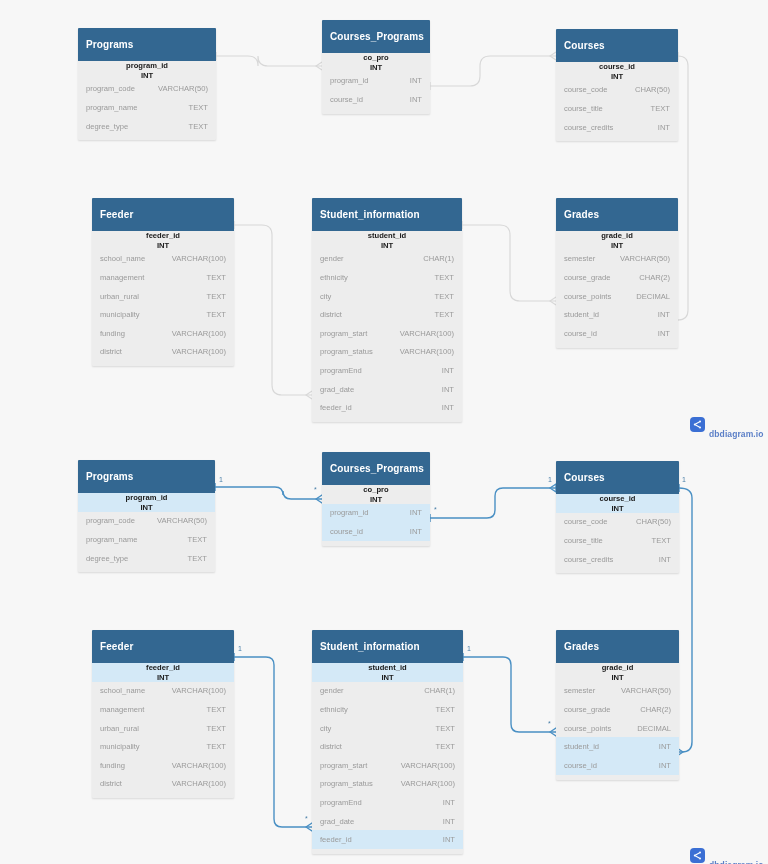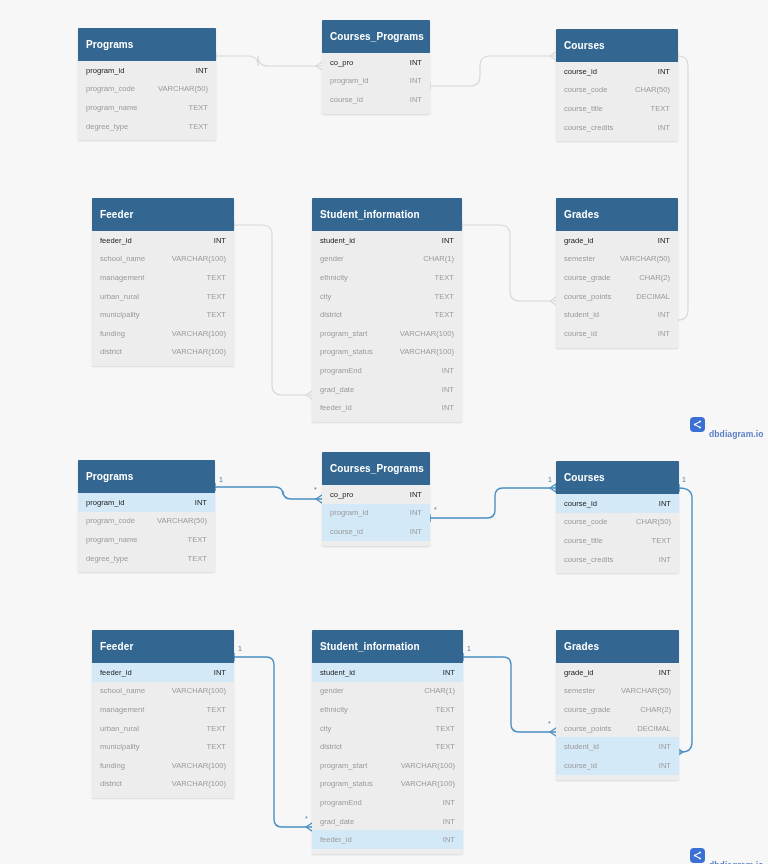--- a/index.html
+++ b/index.html
@@ -42,21 +42,21 @@
     justify-content:space-between;
     align-items:center;
     height:18.6px;
     padding:0 8px;
     font-size:7.6px;
     color:#9a9a9a;
     white-space:nowrap;
   }
   .row .fname{text-align:left;}
   .row .ftype{text-align:right;}
-  .row.pk{color:#1a1a1a;font-weight:normal;}
+  .row.pk{color:#1a1a1a;font-weight:bold;flex-direction:column;}
   .row.hl{background:#d4e9f7;}
   .row.pk.hl{background:#d4e9f7;}
   .card-b{font-size:7px;fill:#4a7fa8;font-family:"Liberation Sans",sans-serif;}
 
   .logo{
     position:absolute;
     display:flex;
     align-items:center;
     gap:4px;
   }

